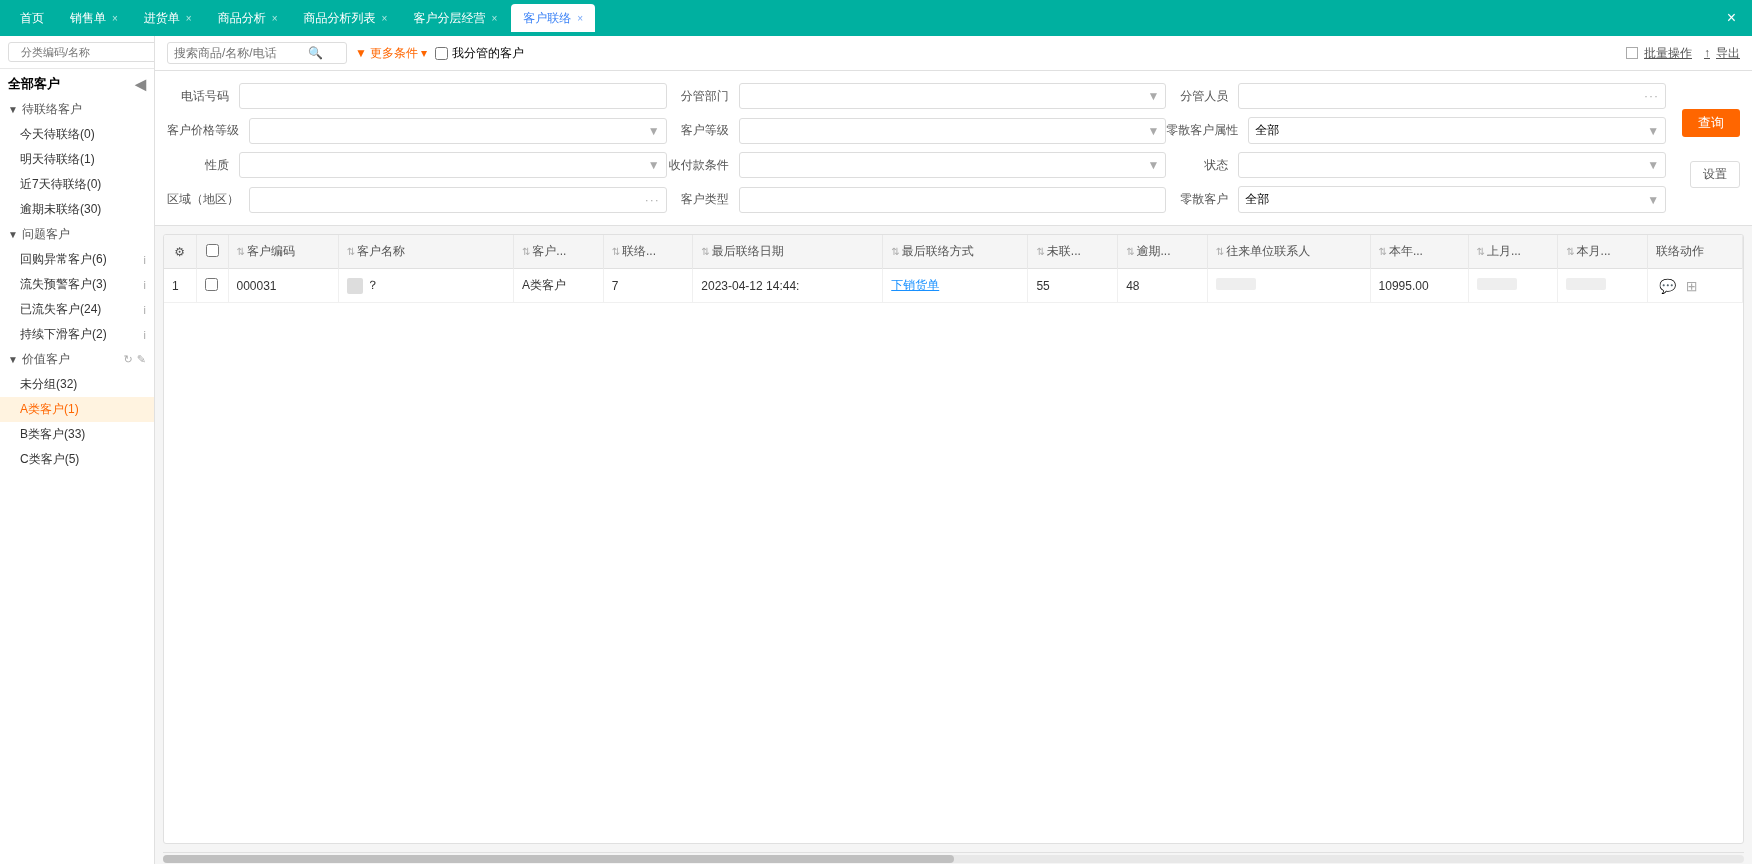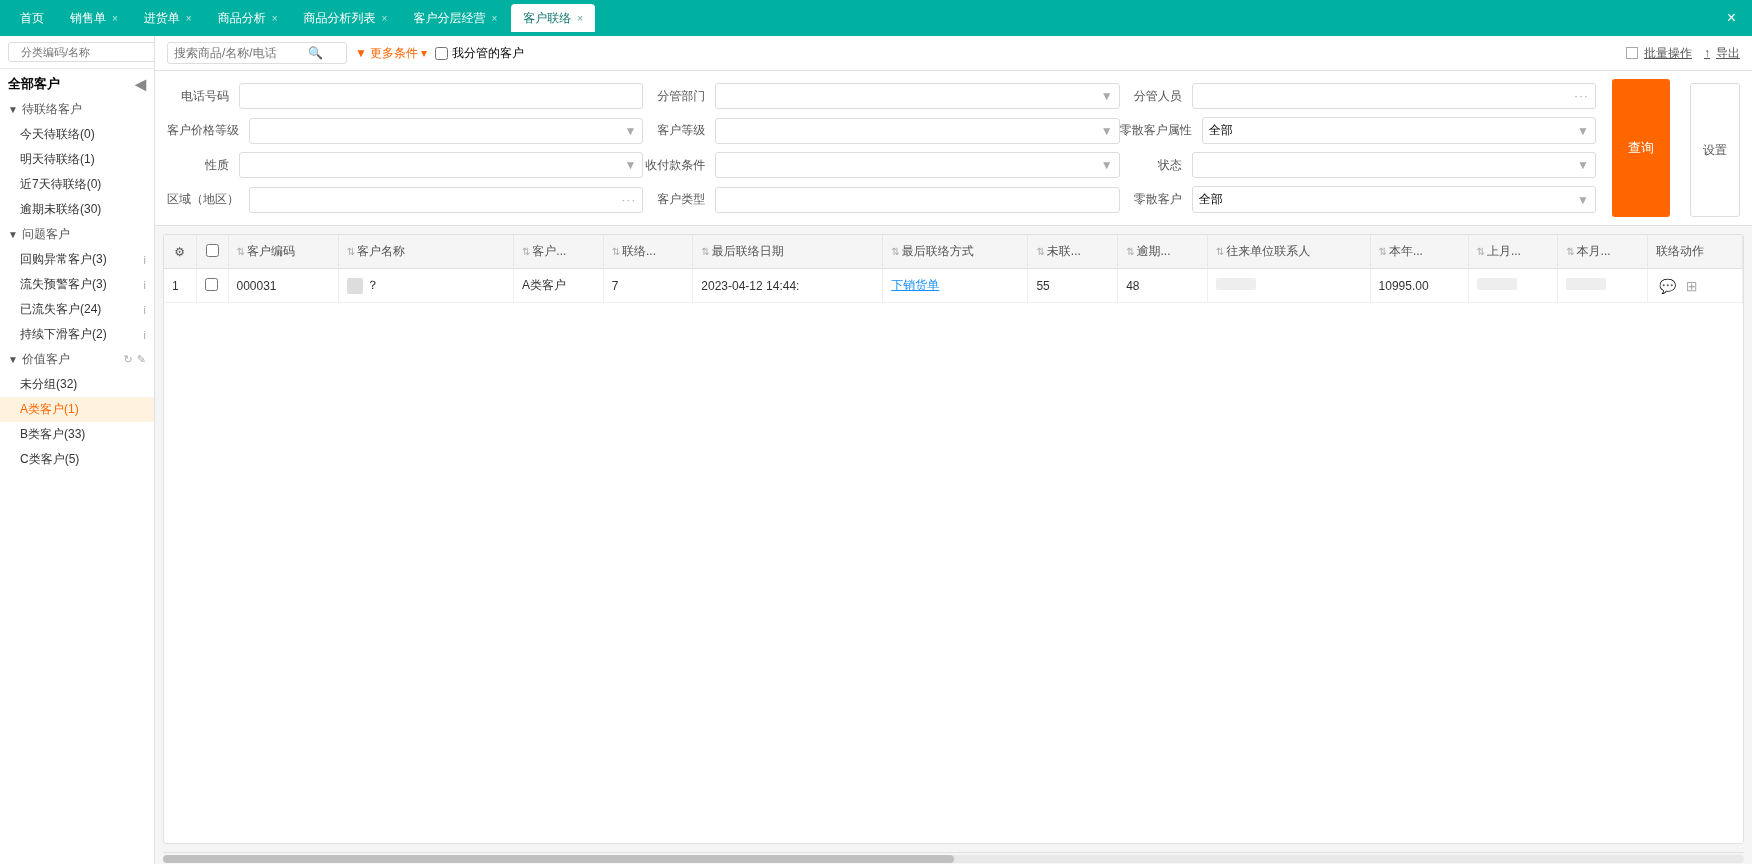--- a/index.html
+++ b/index.html
@@ -20,21 +20,21 @@
       padding: 0 12px;
       height: 28px;
       border-radius: 4px 4px 0 0;
       color: #fff;
       cursor: pointer;
       white-space: nowrap;
       gap: 6px;
       font-size: 13px;
     }
     .nav-tab.home { background: transparent; }
-    .nav-tab.active { background: #fff; color: #0f766e; border-radius: 4px 4px 0 0; justify-content: space-between; }
+    .nav-tab.active { background: #fff; color: #3b82f6; border-radius: 4px 4px 0 0; justify-content: space-between; }
     .nav-tab .close-icon { font-size: 10px; color: inherit; opacity: 0.7; }
     .nav-close-btn {
       margin-left: auto;
       color: #fff;
       font-size: 16px;
       cursor: pointer;
       padding: 0 8px;
     }
 
     
@@ -187,21 +187,21 @@
       padding: 4px 12px;
       cursor: pointer;
       font-size: 12px;
       margin-left: auto;
       display: block;
       margin-top: 4px;
     }
 
     .filter-actions {
       display: flex;
-      flex-direction: row;
+      flex-direction: column;
       gap: 20px;
       justify-content: center;
       padding-left: 8px;
     }
 
     
     .table-container {
       flex: 1;
       overflow: auto;
       background: #fff;
@@ -408,21 +408,21 @@
       <div class="sidebar-item">近7天待联络(0)</div>
       <div class="sidebar-item">逾期未联络(30)</div>
     </div>
 
     <div class="sidebar-section">
       <div class="sidebar-section-title">
         <span class="arrow">▼</span>
         <span>问题客户</span>
       </div>
       <div class="sidebar-item" style="display:flex;align-items:center;justify-content:space-between;">
-        <span>回购异常客户(3)</span>
+        <span>回购异常客户(6)</span>
         <span style="color:#aaa;font-size:11px;">ℹ</span>
       </div>
       <div class="sidebar-item" style="display:flex;align-items:center;justify-content:space-between;">
         <span>流失预警客户(3)</span>
         <span style="color:#aaa;font-size:11px;">ℹ</span>
       </div>
       <div class="sidebar-item" style="display:flex;align-items:center;justify-content:space-between;">
         <span>已流失客户(24)</span>
         <span style="color:#aaa;font-size:11px;">ℹ</span>
       </div>

